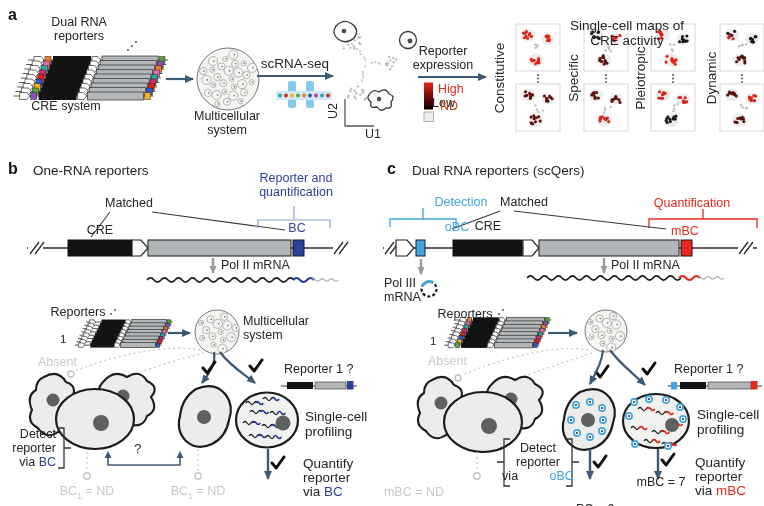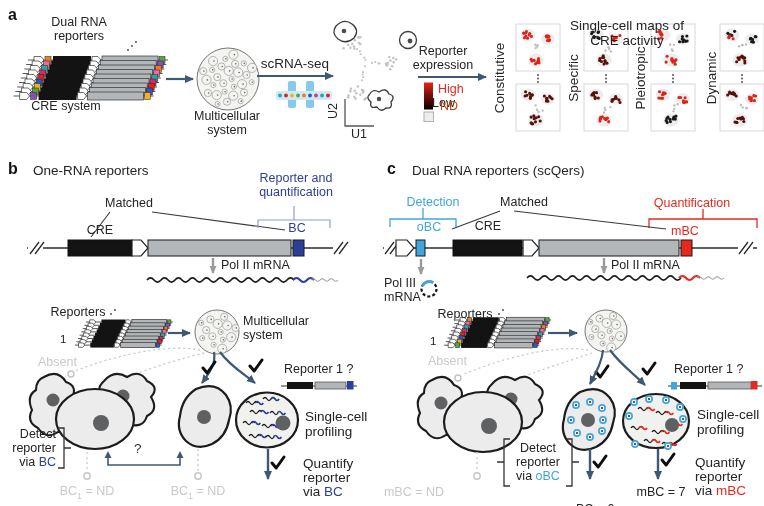--- a/index.html
+++ b/index.html
@@ -9,21 +9,21 @@
   body{width:764px;height:506px;position:relative;background:#fff;
        font-family:"Liberation Sans",sans-serif;overflow:hidden;}
   #art{position:absolute;left:0;top:0;}
   .t{position:absolute;font-size:12.5px;line-height:1.12;color:var(--ink);white-space:pre-line;}
   .c{transform:translateX(-50%);text-align:center;}
   .r{transform:translateX(-100%);text-align:right;}
   .rot{transform:translate(-50%,-50%) rotate(-90deg);text-align:center;white-space:nowrap;}
   .plabel{font-weight:bold;font-size:16px;color:#111;}
   .s13{font-size:13.5px;}
   .s11{font-size:11.5px;}
-  .navy{color:var(--navy);} .lblue{color:var(--lblue);} .red{color:var(--red);} .gray{color:var(--graytx);}
+  .navy{color:var(--navy);} .lblue{color:var(--lblue);margin-left:28px;} .red{color:var(--red);} .gray{color:var(--graytx);}
   sub{font-size:9px;}
 </style>
 </head>
 <body>
 
 <svg id="art" width="764" height="506" viewBox="0 0 764 506">
   <defs>
     <marker id="mslate" markerUnits="userSpaceOnUse" markerWidth="10" markerHeight="9" refX="8" refY="4" orient="auto">
       <path d="M0,0 L9,4 L0,8 Z" fill="#3d5974"></path>
     </marker>
@@ -960,21 +960,21 @@
 <div class="t c" style="left:66px;top:99px">CRE system</div>
 <div class="t c" style="left:227px;top:109px">Multicellular
 system</div>
 <div class="t c s13" style="left:295px;top:56px">scRNA-seq</div>
 <div class="t c" style="left:443px;top:44px">Reporter
 expression</div>
 <div class="t red" style="left:438px;top:82px">High</div>
 <div class="t" style="left:432px;top:96px">Low</div>
 <div class="t" style="left:440px;top:99px;color:#c2410c">ND</div>
 <div class="t rot" style="left:333px;top:111px">U2</div>
-<div class="t c" style="left:359px;top:127px">U1</div>
+<div class="t c" style="left:373px;top:127px">U1</div>
 <div class="t c s13" style="left:627px;top:18px">Single-cell maps of CRE activity</div>
 <div class="t rot s13" style="left:500px;top:78px">Constitutive</div>
 <div class="t rot s13" style="left:574px;top:78px">Specific</div>
 <div class="t rot s13" style="left:641px;top:78px">Pleiotropic</div>
 <div class="t rot s13" style="left:712px;top:78px">Dynamic</div>
 
 <div class="t plabel" style="left:8px;top:160px">b</div>
 <div class="t s13" style="left:33px;top:163px">One-RNA reporters</div>
 <div class="t c navy" style="left:296px;top:171px">Reporter and
 quantification</div>
@@ -1016,16 +1016,16 @@
 <div class="t s11" style="left:430px;top:335px">1</div>
 <div class="t gray" style="left:428px;top:354px">Absent</div>
 <div class="t" style="left:674px;top:362px">Reporter 1 ?</div>
 <div class="t s13" style="left:697px;top:407px">Single-cell
 profiling</div>
 <div class="t c" style="left:538px;top:441px">Detect</div>
 <div class="t c" style="left:538px;top:455px">reporter</div>
 <div class="t c" style="left:538px;top:469px"><span>via </span><span class="lblue">oBC</span></div>
 <div class="t c gray" style="left:414px;top:485px">mBC = ND</div>
 <div class="t c" style="left:590px;top:502px">mBC = 0</div>
-<div class="t c" style="left:661px;top:485px">mBC = 7</div>
+<div class="t c" style="left:661px;top:475px">mBC = 7</div>
 <div class="t s13" style="left:695px;top:455px">Quantify</div>
 <div class="t s13" style="left:695px;top:469px">reporter</div>
 <div class="t s13" style="left:695px;top:483px"><span>via </span><span class="red">mBC</span></div>
 
 </body></html>

